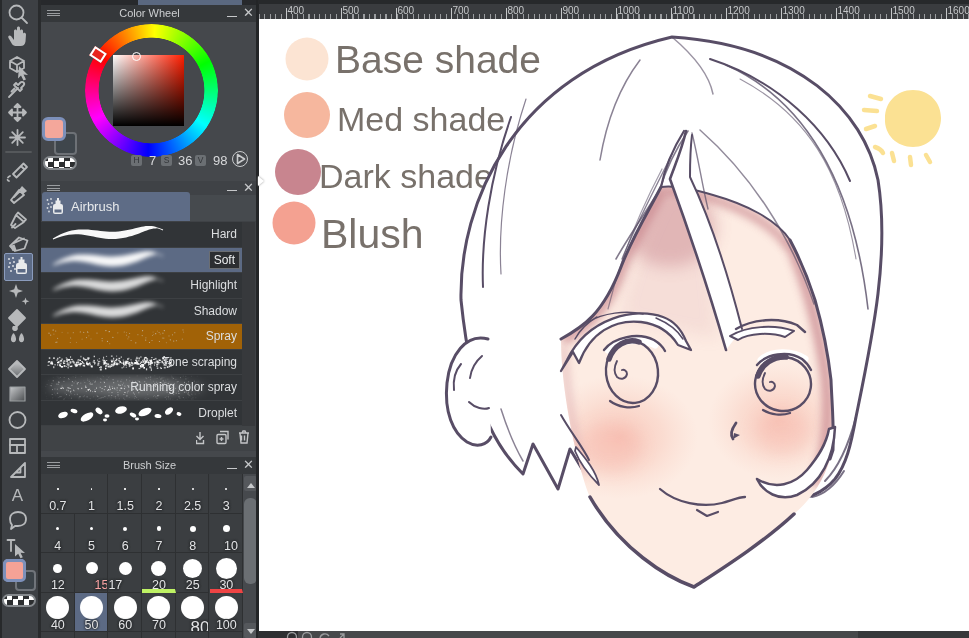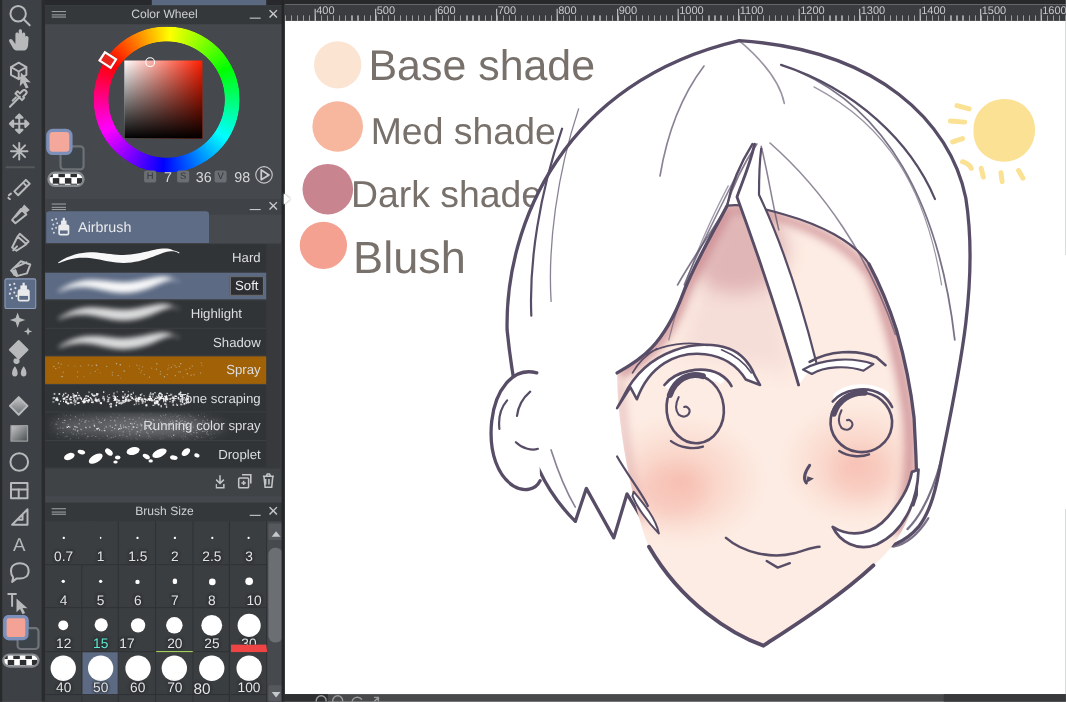--- a/index.html
+++ b/index.html
@@ -180,21 +180,21 @@
         <div style="position:absolute;left:0;top:25.5px;width:201px;height:25.5px;background:#5c6a84;border-bottom:1px solid #3d4043">
           <svg width="201" height="25" viewBox="0 0 201 25" style="position:absolute;left:0;top:0">
             <path d="M12.2,17.4 L16.5,15.9 L20.6,14.7 L24.3,13.9 L27.9,13.4 L31.3,13.1 L34.5,13.1 L37.6,13.2 L40.6,13.5 L43.5,14.0 L46.4,14.5 L49.3,15.1 L52.2,15.8 L55.2,16.4 L58.2,17.0 L61.3,17.6 L64.5,18.0 L67.9,18.3 L71.3,18.4 L74.9,18.3 L78.6,17.9 L82.1,17.4 L85.4,16.7 L88.4,15.9 L91.2,15.1 L93.8,14.3 L96.2,13.4 L98.4,12.5 L100.5,11.6 L102.4,10.7 L104.2,9.9 L105.9,9.2 L107.6,8.5 L109.2,7.9 L110.8,7.4 L112.4,6.9 L114.1,6.6 L116.0,6.3 L117.9,6.7 L119.8,7.4 L121.8,8.4 L122.2,7.6 L120.1,6.7 L118.1,6.0 L116.2,5.4 L114.4,4.5 L112.5,3.9 L110.6,3.5 L108.6,3.3 L106.6,3.2 L104.6,3.3 L102.5,3.6 L100.4,3.9 L98.3,4.3 L96.1,4.7 L93.8,5.2 L91.4,5.7 L88.9,6.2 L86.3,6.7 L83.5,7.2 L80.5,7.7 L77.4,8.1 L74.3,8.3 L71.3,8.4 L68.4,8.4 L65.4,8.2 L62.5,8.0 L59.6,7.7 L56.6,7.3 L53.6,7.0 L50.5,6.7 L47.4,6.5 L44.1,6.4 L40.8,6.4 L37.5,6.6 L34.0,7.1 L30.5,7.8 L26.9,8.9 L23.2,10.2 L19.5,11.9 L15.7,14.0 L11.8,16.6 Z" fill="#fff" opacity="0.95" style="filter:blur(2.2px)"></path>
           </svg>
           <div style="position:absolute;right:2px;top:3px;background:#2c2e31;border:1px solid #6b6e72;color:#eceeef;font-size:12px;padding:1px 4px">Soft</div>
         </div>
         <div style="position:absolute;left:0;top:51px;width:201px;height:25.5px;background:#313437;border-bottom:1px solid #3d4043">
           <svg width="201" height="25" viewBox="0 0 201 25" style="position:absolute;left:0;top:0">
             <path d="M12.2,17.4 L16.5,15.9 L20.6,14.7 L24.3,13.9 L27.9,13.4 L31.3,13.1 L34.5,13.1 L37.6,13.2 L40.6,13.5 L43.5,14.0 L46.4,14.5 L49.3,15.1 L52.2,15.8 L55.2,16.4 L58.2,17.0 L61.3,17.6 L64.5,18.0 L67.9,18.3 L71.3,18.4 L74.9,18.3 L78.6,17.9 L82.1,17.4 L85.4,16.7 L88.4,15.9 L91.2,15.1 L93.8,14.3 L96.2,13.4 L98.4,12.5 L100.5,11.6 L102.4,10.7 L104.2,9.9 L105.9,9.2 L107.6,8.5 L109.2,7.9 L110.8,7.4 L112.4,6.9 L114.1,6.6 L116.0,6.3 L117.9,6.7 L119.8,7.4 L121.8,8.4 L122.2,7.6 L120.1,6.7 L118.1,6.0 L116.2,5.4 L114.4,4.5 L112.5,3.9 L110.6,3.5 L108.6,3.3 L106.6,3.2 L104.6,3.3 L102.5,3.6 L100.4,3.9 L98.3,4.3 L96.1,4.7 L93.8,5.2 L91.4,5.7 L88.9,6.2 L86.3,6.7 L83.5,7.2 L80.5,7.7 L77.4,8.1 L74.3,8.3 L71.3,8.4 L68.4,8.4 L65.4,8.2 L62.5,8.0 L59.6,7.7 L56.6,7.3 L53.6,7.0 L50.5,6.7 L47.4,6.5 L44.1,6.4 L40.8,6.4 L37.5,6.6 L34.0,7.1 L30.5,7.8 L26.9,8.9 L23.2,10.2 L19.5,11.9 L15.7,14.0 L11.8,16.6 Z" fill="#fff" opacity="0.82" style="filter:blur(2.2px)"></path>
           </svg>
-          <div style="position:absolute;right:22px;top:5px;color:#dcdee0;font-size:12px">Highlight</div>
+          <div style="position:absolute;right:5px;top:5px;color:#dcdee0;font-size:12px">Highlight</div>
         </div>
         <div style="position:absolute;left:0;top:76.5px;width:201px;height:25.5px;background:#313437;border-bottom:1px solid #3d4043">
           <svg width="201" height="25" viewBox="0 0 201 25" style="position:absolute;left:0;top:0">
             <path d="M12.2,17.4 L16.5,15.9 L20.6,14.7 L24.3,13.9 L27.9,13.4 L31.3,13.1 L34.5,13.1 L37.6,13.2 L40.6,13.5 L43.5,14.0 L46.4,14.5 L49.3,15.1 L52.2,15.8 L55.2,16.4 L58.2,17.0 L61.3,17.6 L64.5,18.0 L67.9,18.3 L71.3,18.4 L74.9,18.3 L78.6,17.9 L82.1,17.4 L85.4,16.7 L88.4,15.9 L91.2,15.1 L93.8,14.3 L96.2,13.4 L98.4,12.5 L100.5,11.6 L102.4,10.7 L104.2,9.9 L105.9,9.2 L107.6,8.5 L109.2,7.9 L110.8,7.4 L112.4,6.9 L114.1,6.6 L116.0,6.3 L117.9,6.7 L119.8,7.4 L121.8,8.4 L122.2,7.6 L120.1,6.7 L118.1,6.0 L116.2,5.4 L114.4,4.5 L112.5,3.9 L110.6,3.5 L108.6,3.3 L106.6,3.2 L104.6,3.3 L102.5,3.6 L100.4,3.9 L98.3,4.3 L96.1,4.7 L93.8,5.2 L91.4,5.7 L88.9,6.2 L86.3,6.7 L83.5,7.2 L80.5,7.7 L77.4,8.1 L74.3,8.3 L71.3,8.4 L68.4,8.4 L65.4,8.2 L62.5,8.0 L59.6,7.7 L56.6,7.3 L53.6,7.0 L50.5,6.7 L47.4,6.5 L44.1,6.4 L40.8,6.4 L37.5,6.6 L34.0,7.1 L30.5,7.8 L26.9,8.9 L23.2,10.2 L19.5,11.9 L15.7,14.0 L11.8,16.6 Z" fill="#fff" opacity="0.82" style="filter:blur(2.2px)"></path>
           </svg>
           <div style="position:absolute;right:5px;top:5px;color:#dcdee0;font-size:12px">Shadow</div>
         </div>
         <div style="position:absolute;left:0;top:102px;width:201px;height:25.5px;background:#a16207;border-bottom:1px solid #3d4043">
           <svg width="201" height="25" viewBox="0 0 201 25" style="position:absolute;left:0;top:0">
             <circle cx="88.6" cy="9.5" r="0.6" fill="#cfd1d3" opacity="0.52"></circle>
@@ -1115,35 +1115,35 @@
         <div style="position:absolute;left:168.5px;top:39.5px;width:33.7px;height:39.5px;background:#3b3e41;border-right:1px solid #2e3032;border-bottom:1px solid #2e3032;overflow:hidden">
           <div style="position:absolute;left:13.100000000000001px;top:11.25px;width:7.5px;height:7.5px;border-radius:50%;background:#fff"></div>
           <div style="position:absolute;left:0;width:43px;top:25px;text-align:center;color:#e3e4e6;font-size:12.5px;text-shadow:0 0 2px #26282a,0 0 2px #26282a,0 0 3px #26282a">10</div>
         </div>
         <div style="position:absolute;left:0px;top:79px;width:33.7px;height:39.5px;background:#3b3e41;border-right:1px solid #2e3032;border-bottom:1px solid #2e3032;overflow:hidden">
           <div style="position:absolute;left:12.350000000000001px;top:10.5px;width:9px;height:9px;border-radius:50%;background:#fff"></div>
           <div style="position:absolute;left:0;width:33.7px;top:25px;text-align:center;color:#e3e4e6;font-size:12.5px;text-shadow:0 0 2px #26282a,0 0 2px #26282a,0 0 3px #26282a">12</div>
         </div>
         <div style="position:absolute;left:33.7px;top:79px;width:33.7px;height:39.5px;background:#3b3e41;border-right:1px solid #2e3032;border-bottom:1px solid #2e3032;overflow:hidden">
           <div style="position:absolute;left:10.850000000000001px;top:9px;width:12px;height:12px;border-radius:50%;background:#fff"></div>
-          <div style="position:absolute;left:0;width:33.7px;top:25px;text-align:center;color:#5eead4;font-size:12.5px;text-shadow:0 0 2px #26282a,0 0 2px #26282a,0 0 3px #26282a">15</div>
+          <div style="position:absolute;left:0;width:33.7px;top:25px;text-align:right;color:#fca5a5;font-size:12.5px;text-shadow:0 0 2px #26282a,0 0 2px #26282a,0 0 3px #26282a">15</div>
         </div>
         <div style="position:absolute;left:67.4px;top:79px;width:33.7px;height:39.5px;background:#3b3e41;border-right:1px solid #2e3032;border-bottom:1px solid #2e3032;overflow:hidden">
           <div style="position:absolute;left:10.350000000000001px;top:8.5px;width:13px;height:13px;border-radius:50%;background:#fff"></div>
           <div style="position:absolute;left:0;width:33.7px;top:25px;color:#e3e4e6;font-size:12.5px;text-shadow:0 0 2px #26282a,0 0 2px #26282a,0 0 3px #26282a">17</div>
         </div>
-        <div style="position:absolute;left:101.10000000000001px;top:79px;width:33.7px;height:39.5px;background:#3b3e41;border-right:1px solid #2e3032;border-bottom:1px solid #bef264;overflow:hidden">
+        <div style="position:absolute;left:101.10000000000001px;top:79px;width:33.7px;height:39.5px;background:#3b3e41;border-right:1px solid #2e3032;border-bottom:4px solid #bef264;overflow:hidden">
           <div style="position:absolute;left:9.350000000000001px;top:7.5px;width:15px;height:15px;border-radius:50%;background:#fff"></div>
           <div style="position:absolute;left:0;width:33.7px;top:25px;text-align:center;color:#e3e4e6;font-size:12.5px;text-shadow:0 0 2px #26282a,0 0 2px #26282a,0 0 3px #26282a">20</div>
         </div>
         <div style="position:absolute;left:134.8px;top:79px;width:33.7px;height:39.5px;background:#3b3e41;border-right:1px solid #2e3032;border-bottom:1px solid #2e3032;overflow:hidden">
           <div style="position:absolute;left:7.350000000000001px;top:5.5px;width:19px;height:19px;border-radius:50%;background:#fff"></div>
           <div style="position:absolute;left:0;width:33.7px;top:25px;text-align:center;color:#e3e4e6;font-size:12.5px;text-shadow:0 0 2px #26282a,0 0 2px #26282a,0 0 3px #26282a">25</div>
         </div>
-        <div style="position:absolute;left:168.5px;top:79px;width:33.7px;height:39.5px;background:#3b3e41;border-right:1px solid #2e3032;border-bottom:7px solid #ef4444;overflow:hidden">
+        <div style="position:absolute;left:168.5px;top:79px;width:33.7px;height:39.5px;background:#3b3e41;border-right:1px solid #2e3032;border-bottom:4px solid #ef4444;overflow:hidden">
           <div style="position:absolute;left:6.350000000000001px;top:4.5px;width:21px;height:21px;border-radius:50%;background:#fff"></div>
           <div style="position:absolute;left:0;width:33.7px;top:25px;text-align:center;color:#e3e4e6;font-size:12.5px;text-shadow:0 0 2px #26282a,0 0 2px #26282a,0 0 3px #26282a">30</div>
         </div>
         <div style="position:absolute;left:0px;top:118.5px;width:33.7px;height:39.5px;background:#3b3e41;border-right:1px solid #2e3032;border-bottom:1px solid #2e3032;overflow:hidden">
           <div style="position:absolute;left:5.350000000000001px;top:3.5px;width:23px;height:23px;border-radius:50%;background:#fff"></div>
           <div style="position:absolute;left:0;width:33.7px;top:25px;text-align:center;color:#e3e4e6;font-size:12.5px;text-shadow:0 0 2px #26282a,0 0 2px #26282a,0 0 3px #26282a">40</div>
         </div>
         <div style="position:absolute;left:33.7px;top:118.5px;width:33.7px;height:39.5px;background:#5c6a84;border-right:1px solid #2e3032;border-bottom:1px solid #2e3032;overflow:hidden">
           <div style="position:absolute;left:5.350000000000001px;top:3.5px;width:23px;height:23px;border-radius:50%;background:#fff"></div>
           <div style="position:absolute;left:0;width:33.7px;top:25px;text-align:center;color:#e3e4e6;font-size:12.5px;text-shadow:0 0 2px #26282a,0 0 2px #26282a,0 0 3px #26282a">50</div>
@@ -1151,21 +1151,21 @@
         <div style="position:absolute;left:67.4px;top:118.5px;width:33.7px;height:39.5px;background:#3b3e41;border-right:1px solid #2e3032;border-bottom:1px solid #2e3032;overflow:hidden">
           <div style="position:absolute;left:5.350000000000001px;top:3.5px;width:23px;height:23px;border-radius:50%;background:#fff"></div>
           <div style="position:absolute;left:0;width:33.7px;top:25px;text-align:center;color:#e3e4e6;font-size:12.5px;text-shadow:0 0 2px #26282a,0 0 2px #26282a,0 0 3px #26282a">60</div>
         </div>
         <div style="position:absolute;left:101.10000000000001px;top:118.5px;width:33.7px;height:39.5px;background:#3b3e41;border-right:1px solid #2e3032;border-bottom:1px solid #2e3032;overflow:hidden">
           <div style="position:absolute;left:5.350000000000001px;top:3.5px;width:23px;height:23px;border-radius:50%;background:#fff"></div>
           <div style="position:absolute;left:0;width:33.7px;top:25px;text-align:center;color:#e3e4e6;font-size:12.5px;text-shadow:0 0 2px #26282a,0 0 2px #26282a,0 0 3px #26282a">70</div>
         </div>
         <div style="position:absolute;left:134.8px;top:118.5px;width:33.7px;height:39.5px;background:#3b3e41;border-right:1px solid #2e3032;border-bottom:1px solid #2e3032;overflow:hidden">
           <div style="position:absolute;left:5.350000000000001px;top:3.5px;width:23px;height:23px;border-radius:50%;background:#fff"></div>
-          <div style="position:absolute;left:0;width:33.7px;top:25px;text-align:left;color:#e3e4e6;font-size:14px;text-shadow:0 0 2px #26282a,0 0 2px #26282a,0 0 3px #26282a">80</div>
+          <div style="position:absolute;left:0;width:33.7px;top:25px;text-align:right;color:#e3e4e6;font-size:17px;text-shadow:0 0 2px #26282a,0 0 2px #26282a,0 0 3px #26282a">80</div>
         </div>
         <div style="position:absolute;left:168.5px;top:118.5px;width:33.7px;height:39.5px;background:#3b3e41;border-right:1px solid #2e3032;border-bottom:1px solid #2e3032;overflow:hidden">
           <div style="position:absolute;left:5.350000000000001px;top:3.5px;width:23px;height:23px;border-radius:50%;background:#fff"></div>
           <div style="position:absolute;left:0;width:33.7px;top:25px;text-align:center;color:#e3e4e6;font-size:12.5px;text-shadow:0 0 2px #26282a,0 0 2px #26282a,0 0 3px #26282a">100</div>
         </div>
         <div style="position:absolute;left:0px;top:158px;width:33.7px;height:39.5px;background:#3b3e41;border-right:1px solid #2e3032;border-bottom:1px solid #2e3032;overflow:hidden"></div>
         <div style="position:absolute;left:33.7px;top:158px;width:33.7px;height:39.5px;background:#3b3e41;border-right:1px solid #2e3032;border-bottom:1px solid #2e3032;overflow:hidden"></div>
         <div style="position:absolute;left:67.4px;top:158px;width:33.7px;height:39.5px;background:#3b3e41;border-right:1px solid #2e3032;border-bottom:1px solid #2e3032;overflow:hidden"></div>
         <div style="position:absolute;left:101.10000000000001px;top:158px;width:33.7px;height:39.5px;background:#3b3e41;border-right:1px solid #2e3032;border-bottom:1px solid #2e3032;overflow:hidden"></div>
         <div style="position:absolute;left:134.8px;top:158px;width:33.7px;height:39.5px;background:#3b3e41;border-right:1px solid #2e3032;border-bottom:1px solid #2e3032;overflow:hidden"></div>

